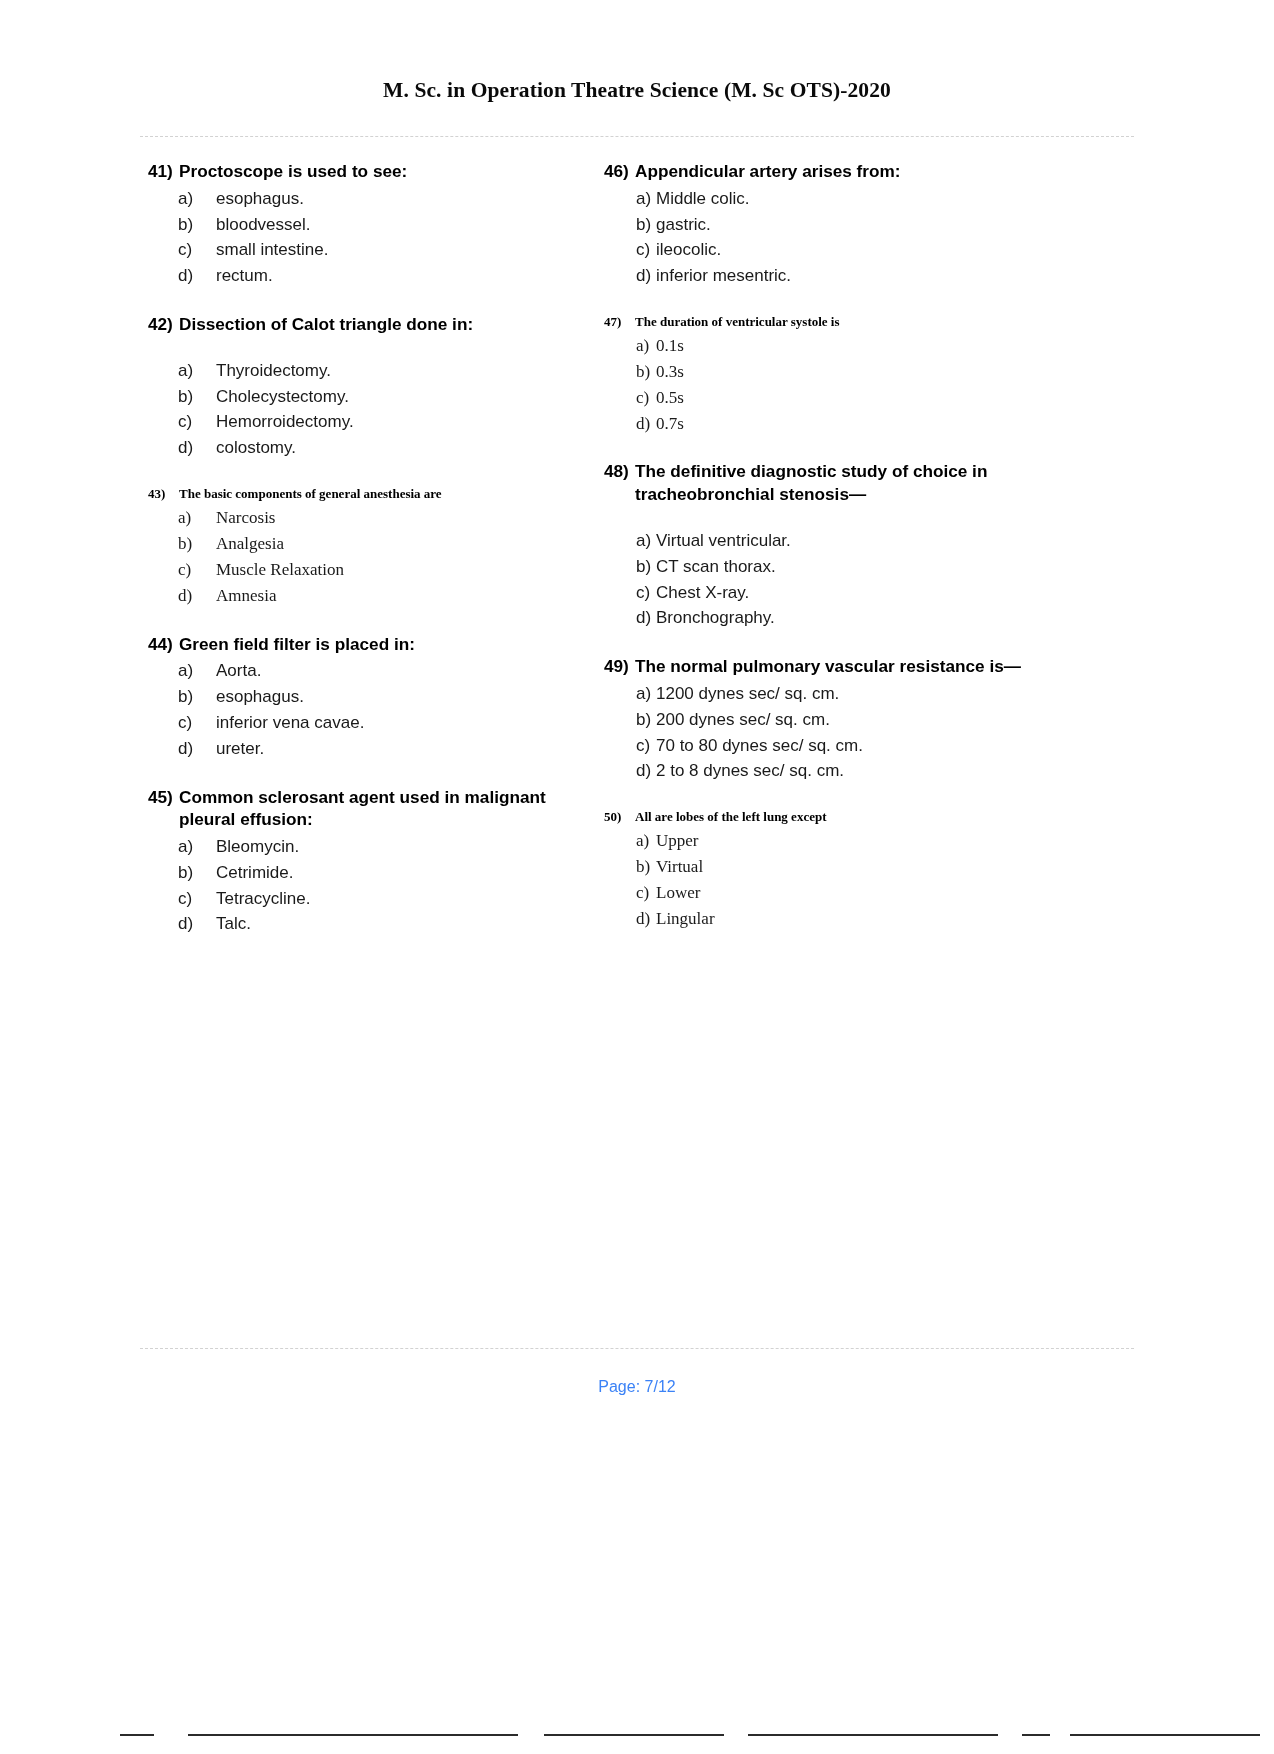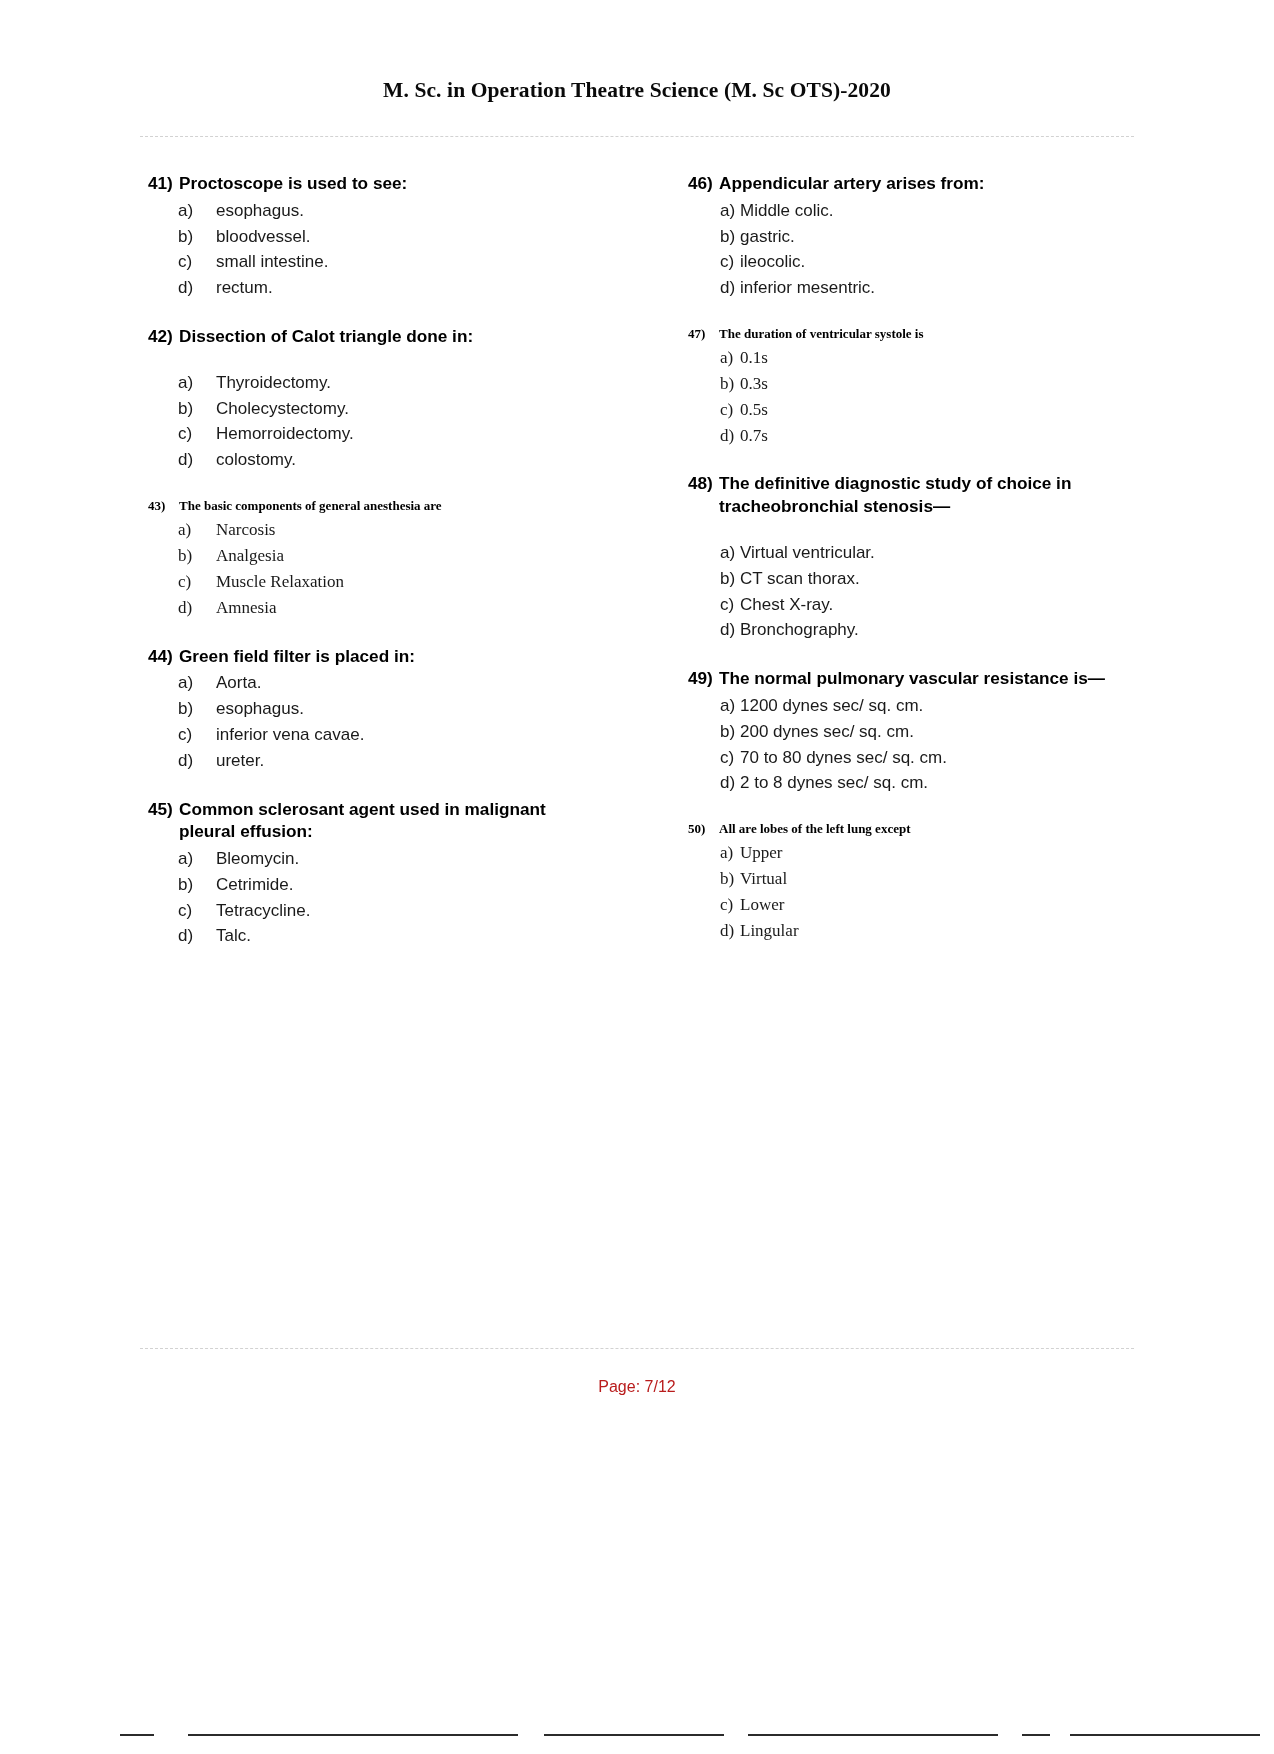--- a/index.html
+++ b/index.html
@@ -41,32 +41,31 @@
     right: 140px;
     height: 0;
     border-top: 1px dashed #d2d2d2;
   }
   .rule-top { top: 136px; }
   .rule-bottom { top: 1348px; }
 
   
   .columns {
     position: absolute;
-    top: 172px;
+    top: 160px;
     left: 148px;
     width: 980px;
     display: flex;
     gap: 4px;
-    justify-content: space-between;
   }
   .col {
     width: 440px;
   }
   .col-right {
-    margin-left: 0px;
+    margin-left: 12px;
     width: 440px;
   }
 
   
   .q {
     margin-bottom: 24px;
   }
   .q-head {
     display: flex;
     align-items: flex-start;
@@ -124,21 +123,21 @@
   .gap-before-opts { margin-top: 22px; }
 
   
   .footer {
     position: absolute;
     top: 1378px;
     left: 0;
     width: 100%;
     text-align: center;
     font-size: 16px;
-    color: #b91c1c;
+    color: #3b82f6;
   }
 
   .bottom-marks {
     position: absolute;
     bottom: 14px;
     left: 120px;
     right: 60px;
     height: 10px;
   }
   .bm {

